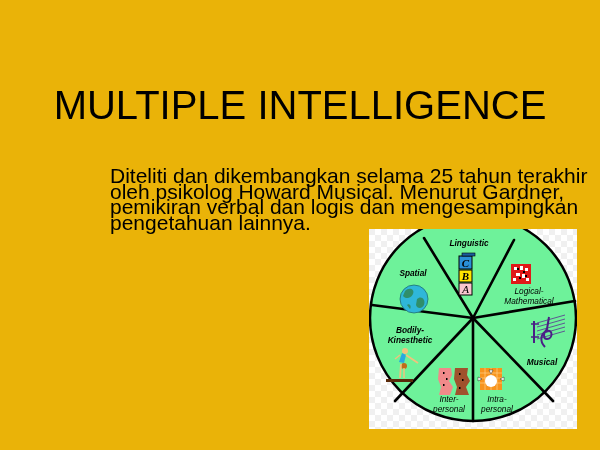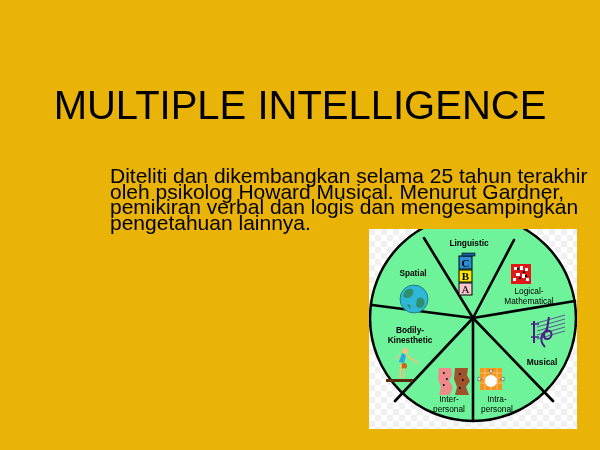--- a/index.html
+++ b/index.html
@@ -45,20 +45,21 @@
     .body-text span {
       display: block;
       white-space: nowrap;
     }
     .figure {
       position: absolute;
       left: 369px;
       top: 229px;
       width: 208px;
       height: 200px;
+      font-style: italic;
     }
     .figure svg {
       display: block;
     }
     .seg-label {
       font-family: "Liberation Sans", sans-serif;
       font-size: 8.3px;
       font-weight: bold;
       fill: #000000;
     }

